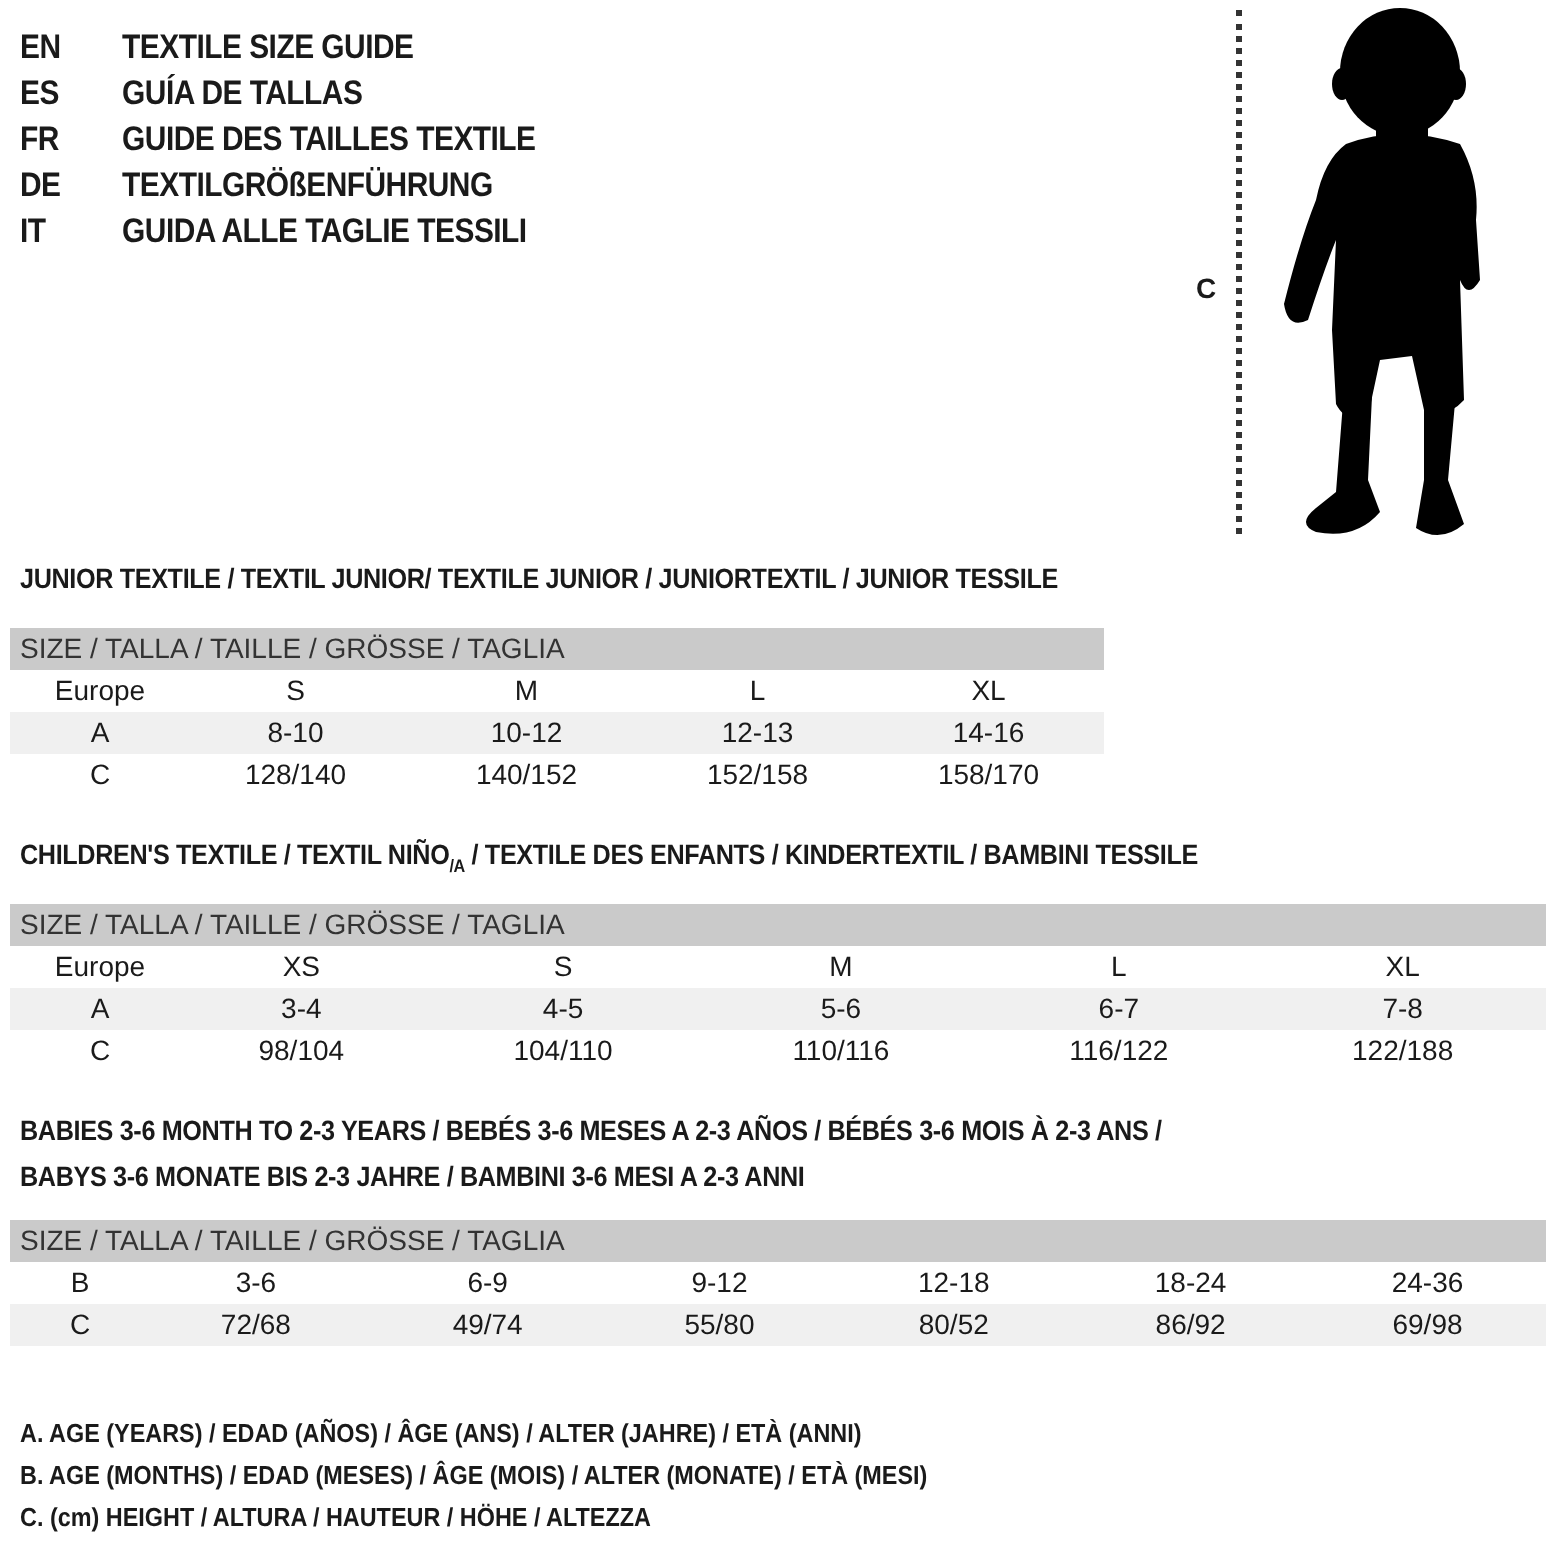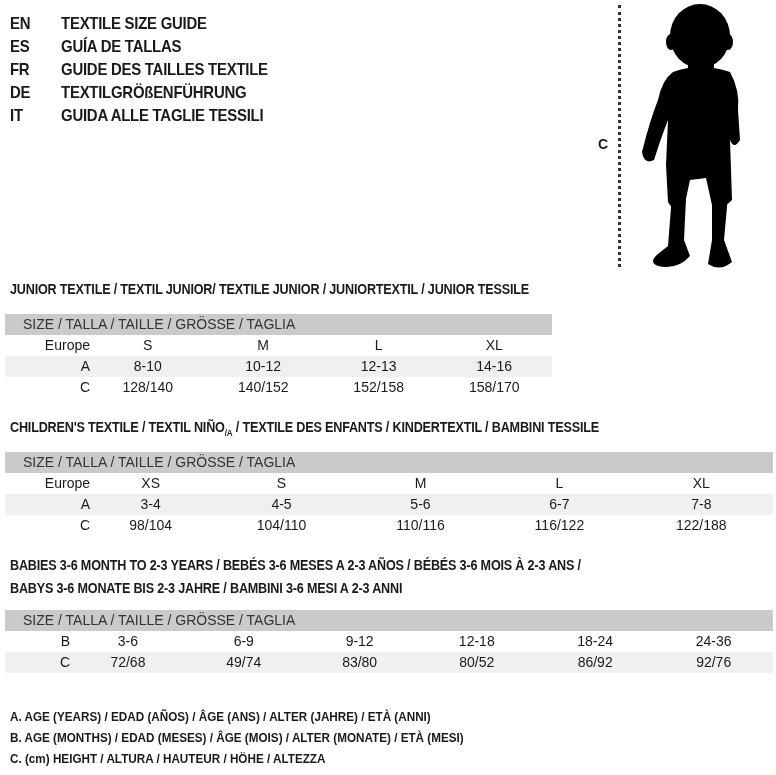--- a/index.html
+++ b/index.html
@@ -7,22 +7,22 @@
          font-family:"Liberation Sans", "DejaVu Sans", sans-serif; color:#1a1a1a; }
   .lang-block { position:absolute; left:10px; top:12px; }
   .lang-row { display:flex; height:23px; line-height:23px; font-size:17px; font-weight:bold; letter-spacing:-0.3px; transform:scaleX(0.88); transform-origin:left; }
   .lang-code { width:58px; }
   .figure { position:absolute; left:590px; top:0; width:186px; height:272px; }
   .dotted { position:absolute; left:28px; top:5px; width:0; height:262px; border-left:3px dotted #333; }
   .c-label { position:absolute; left:8px; top:136px; font-size:14px; font-weight:bold; }
   .section-title { position:absolute; left:10px; font-size:14px; font-weight:bold; white-space:nowrap; transform:scaleX(0.9); transform-origin:left; letter-spacing:-0.2px; }
   table.size { position:absolute; left:5px; border-collapse:collapse; font-size:14px; }
   table.size td { padding:0; height:21px; line-height:21px; text-align:center; white-space:nowrap; }
-  table.size td.lbl { text-align:right; padding-left:5px; }
-  table.size tr.hdr td { background:#cacaca; text-align:left; padding-left:18px; height:21px; color:#333; }
+  table.size td.lbl { text-align:center; padding-left:5px; }
+  table.size tr.hdr td { background:#cacaca; text-align:left; padding-left:5px; height:21px; color:#333; }
   table.size tr.alt td { background:#f0f0f0; }
   .legend { position:absolute; left:10px; top:706px; font-size:13px; font-weight:bold; }
   .legend div { height:21px; line-height:21px; transform:scaleX(0.9); transform-origin:left; white-space:nowrap; }
   sub.small { font-size:9px; }
 </style>
 </head>
 <body>
 
 <div class="lang-block">
   <div class="lang-row">
@@ -139,24 +139,24 @@
     <td>6-9</td>
     <td>9-12</td>
     <td>12-18</td>
     <td>18-24</td>
     <td>24-36</td>
   </tr>
   <tr class="alt">
     <td class="lbl">C</td>
     <td>72/68</td>
     <td>49/74</td>
-    <td>83/80</td>
+    <td>55/80</td>
     <td>80/52</td>
     <td>86/92</td>
-    <td>92/76</td>
+    <td>69/98</td>
   </tr>
 </tbody>
   </table>
 
 <div class="legend">
   <div>A. AGE (YEARS) / EDAD (AÑOS) / ÂGE (ANS) / ALTER (JAHRE) / ETÀ (ANNI)</div>
   <div>B. AGE (MONTHS) / EDAD (MESES) / ÂGE (MOIS) / ALTER (MONATE) / ETÀ (MESI)</div>
   <div>C. (cm) HEIGHT / ALTURA / HAUTEUR / HÖHE / ALTEZZA</div>
 </div>
 

